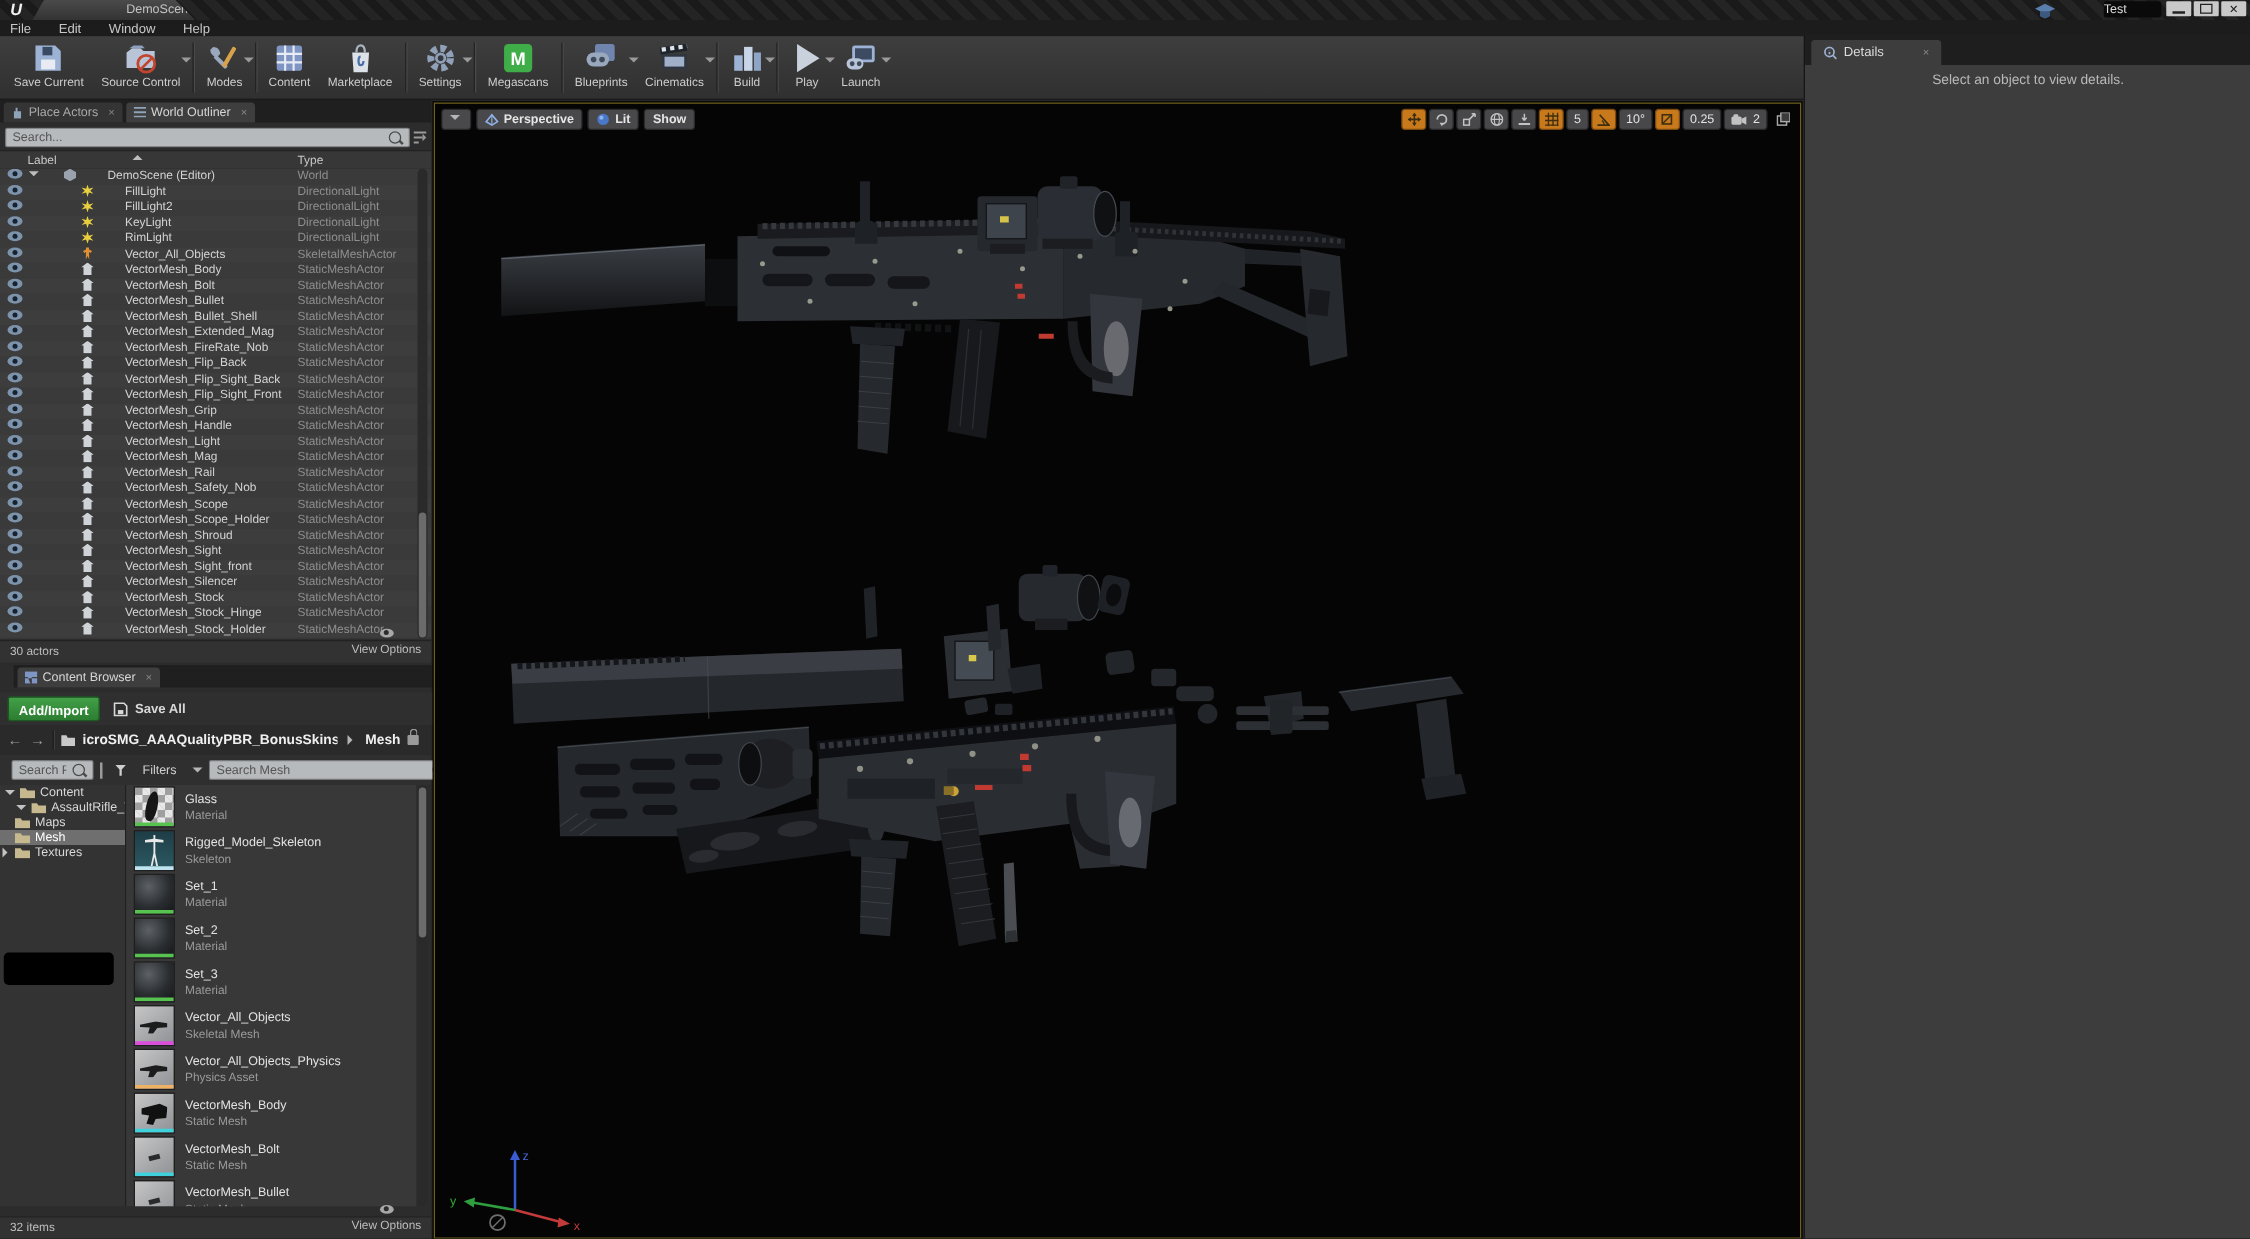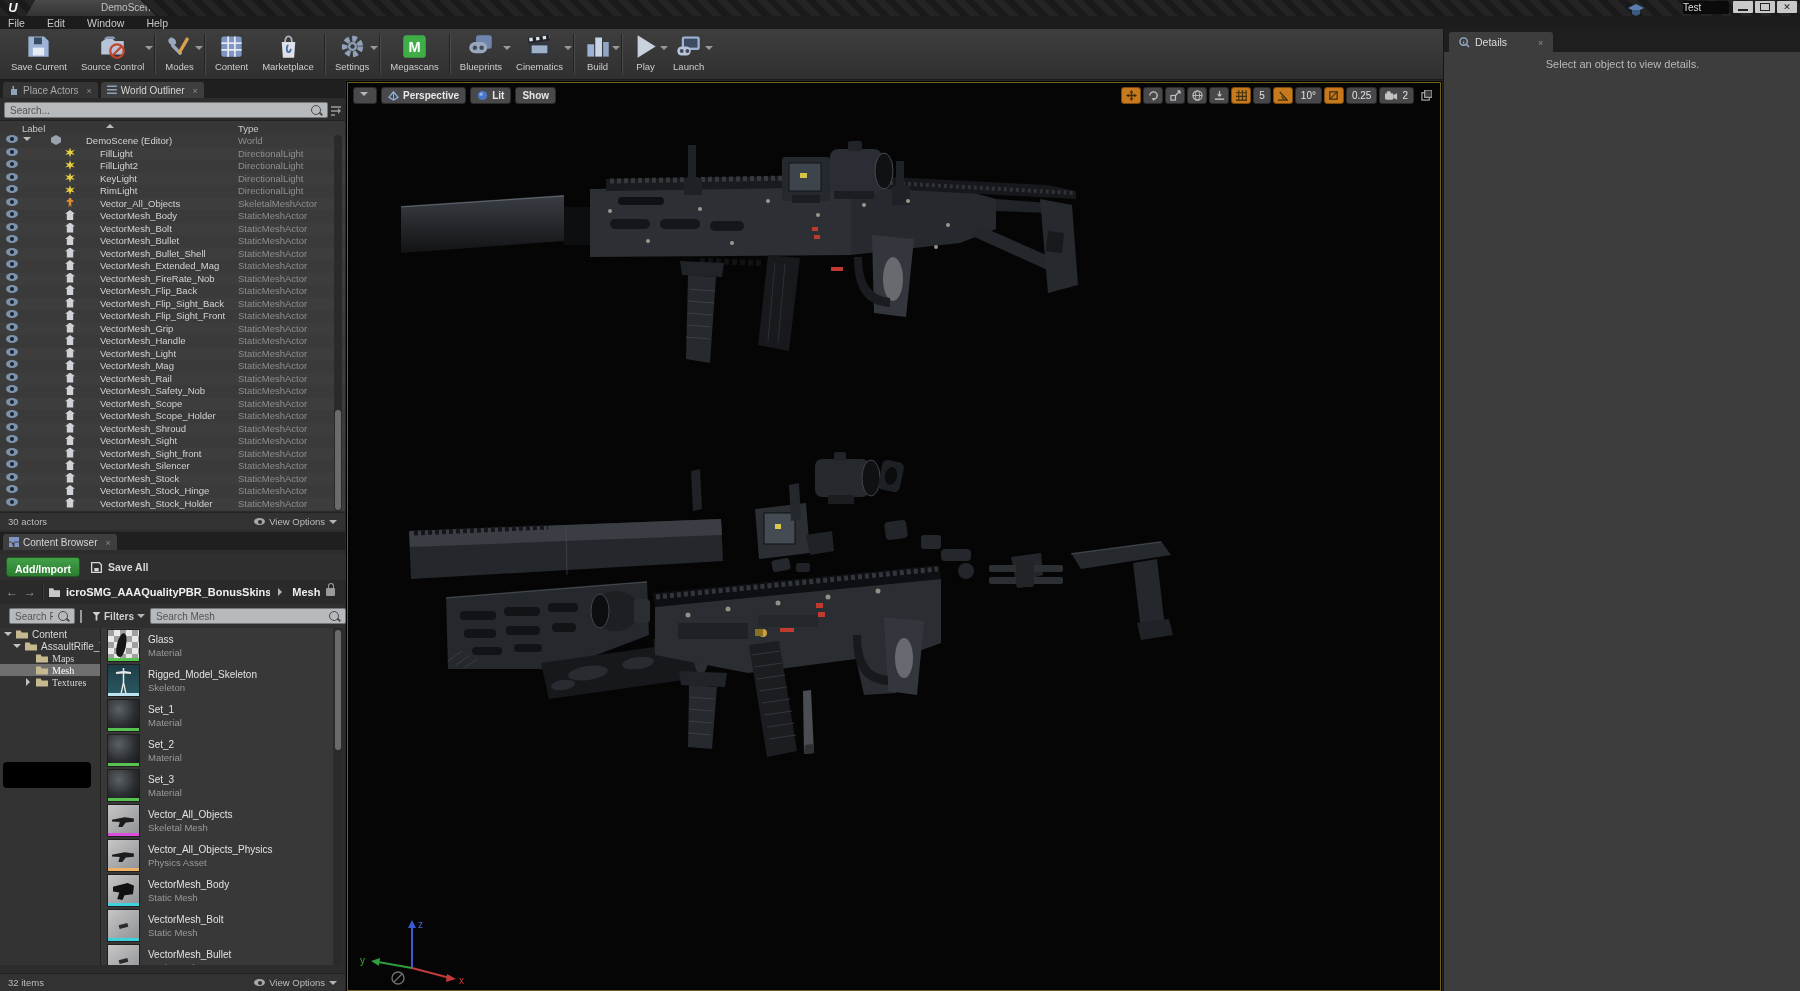--- a/index.html
+++ b/index.html
@@ -62,21 +62,21 @@
   .aicon{width:10px;height:10px;margin-right:5px;flex:none;}
   .aicon.world{background:#9aa2ad;clip-path:polygon(50% 0,100% 28%,100% 72%,50% 100%,0 72%,0 28%);}
   .aicon.light{background:#e7cf3f;clip-path:polygon(50% 0,61% 35%,98% 25%,72% 50%,98% 75%,61% 65%,50% 100%,39% 65%,2% 75%,28% 50%,2% 25%,39% 35%);}
   .aicon.skeletal{background:#e09033;clip-path:polygon(38% 0,62% 0,62% 20%,86% 32%,76% 48%,62% 40%,64% 100%,50% 72%,36% 100%,38% 40%,24% 48%,14% 32%,38% 20%);}
   .aicon.static{background:#cfd2d6;clip-path:polygon(50% 0,100% 38%,82% 38%,82% 100%,18% 100%,18% 38%,0 38%);}
   .atype{position:absolute;left:238px;color:#8f8f8f;}
   #ol-scroll{left:334px;top:55px;width:8px;height:376px;background:#2a2a2a;border-radius:4px;}
   #ol-thumb{left:335px;top:330px;width:6px;height:100px;background:#6b6b6b;border-radius:3px;}
   .panel-footer{left:0;width:345px;height:18px;background:#323232;border-top:1px solid #222;
     display:flex;align-items:center;font-size:9.5px;color:#bdbdbd;padding:0 8px;box-sizing:border-box;}
-  .vopts{margin-left:auto;display:flex;align-items:center;gap:4px;}
+  .vopts{margin-left:auto;display:flex;align-items:center;gap:4px;flex-direction:column;}
   .eyemini{width:11px;height:7px;border-radius:50%;background:#a8a8a8;position:relative;}
   .eyemini::after{content:"";position:absolute;left:3.5px;top:1.5px;width:4px;height:4px;border-radius:50%;background:#2c2c2c;}
   .caret-d{width:0;height:0;border:4px solid transparent;border-top-color:#b5b5b5;margin-top:4px;}
   
   #cb-toolbar{left:0;top:474px;width:345px;height:26px;background:#2f2f2f;display:flex;align-items:center;gap:10px;padding-left:6px;}
   #addimport{height:18px;background:linear-gradient(#43a048,#2c7d31);border:1px solid #1d5a22;border-radius:3px;
      color:#fff;font-weight:bold;font-size:10.5px;display:flex;align-items:center;padding:0 8px;gap:5px;flex-direction:column;}
   #addimport .pg{width:10px;height:12px;background:#fff;clip-path:polygon(0 0,70% 0,100% 30%,100% 100%,0 100%);}
   #addimport .c{width:0;height:0;border:4px solid transparent;border-top-color:#dff0df;margin-top:4px;}
   #saveall{display:flex;align-items:center;gap:5px;font-size:10.5px;font-weight:bold;color:#d8d8d8;}
@@ -84,27 +84,27 @@
   .navarr{font-size:12px;color:#9a9a9a;}
   .navdiv{width:1px;height:16px;background:#1c1c1c;box-shadow:1px 0 0 #3d3d3d;}
   .foldico{width:13px;height:10px;background:#c8c8c8;clip-path:polygon(0 12%,38% 12%,48% 32%,100% 32%,100% 100%,0 100%);}
   #crumb{font-size:11px;font-weight:bold;color:#f0f0f0;white-space:nowrap;overflow:hidden;max-width:220px;}
   .crumb-sep{width:0;height:0;border:4px solid transparent;border-left-color:#b5b5b5;margin-left:2px;}
   #lockico{margin-left:auto;width:10px;height:8px;background:#9a9a9a;border-radius:1px;position:relative;margin-right:4px;}
   #lockico::before{content:"";position:absolute;left:2px;top:-5px;width:4px;height:5px;border:1.5px solid #9a9a9a;border-bottom:none;border-radius:3px 3px 0 0;}
   #cb-search{left:0;top:524px;width:345px;height:24px;background:#2f2f2f;display:flex;align-items:center;padding:0 4px;gap:5px;box-sizing:border-box;}
   .bars-ico{width:12px;height:10px;background:linear-gradient(#b08a4a 0 0);background:repeating-linear-gradient(#c49a52 0 2px,transparent 2px 4px);}
   .list-ico{width:11px;height:11px;border:1px solid #9a9a9a;background:repeating-linear-gradient(#9a9a9a 0 1px,transparent 1px 3px);}
-  #filters{display:flex;align-items:center;gap:3px;font-size:10px;font-weight:bold;color:#d0d0d0;}
+  #filters{display:flex;align-items:center;gap:13px;font-size:10px;font-weight:normal;color:#d0d0d0;}
   .funnel{width:9px;height:9px;background:#cfcfcf;clip-path:polygon(0 0,100% 0,60% 45%,60% 100%,40% 100%,40% 45%);}
   .savico{width:10px;height:10px;background:#9a9a9a;clip-path:polygon(0 0,80% 0,100% 20%,100% 100%,0 100%);}
   
   #cb-tree{left:0;top:548px;width:100px;height:337px;background:#333;border-right:1px solid #202020;font-size:10px;overflow:hidden;}
   .titem{height:12px;display:flex;align-items:center;gap:4px;color:#d8d8d8;white-space:nowrap;}
-  .titem.d0{padding-left:4px;}.titem.d1{padding-left:13px;}.titem.d2{padding-left:24px;font-family:Liberation Serif, serif;}
+  .titem.d0{padding-left:4px;}.titem.d1{padding-left:13px;}.titem.d2{}
   .titem.selected{background:#6f6f6f;color:#fff;}
   .tw{width:8px;height:8px;position:relative;flex:none;}
   .open .tw::before{content:"";position:absolute;top:2px;border:4px solid transparent;border-top-color:#c2c2c2;}
   .closed .tw::before{content:"";position:absolute;left:2px;border:4px solid transparent;border-left-color:#c2c2c2;}
   .fold{width:12px;height:9px;background:#c6b98f;clip-path:polygon(0 12%,38% 12%,48% 32%,100% 32%,100% 100%,0 100%);flex:none;}
   #redact{left:3px;top:682px;width:88px;height:26px;background:#000;border-radius:4px;}
   #cb-assets{left:101px;top:548px;width:232px;height:337px;background:#383838;overflow:hidden;}
   .aitem{height:35px;display:flex;align-items:center;gap:8px;padding-left:6px;}
   .thumb{width:31px;height:31px;position:relative;flex:none;background:#777;overflow:hidden;border:1px solid #1f1f1f;}
   .thumb .tbar{position:absolute;left:0;bottom:0;width:100%;height:3px;}
@@ -575,21 +575,21 @@
     <div id="ol-thumb" class="abs"></div>
     <div class="panel-footer abs" style="top:432px;">
       <span>30 actors</span>
       <span class="vopts">
         <span class="eyemini"></span>
         <span>View Options</span>
         <span class="caret-d"></span>
       </span>
     </div>
 
-    <div class="tabstrip" style="top:452px;">
+    <div class="tabstrip" style="top:452px;margin-left:11px;">
       <div class="ptab">
         <span class="ticon grid"></span>
         <span>Content Browser</span>
         <span class="x"></span>
       </div>
     </div>
     <div id="cb-toolbar" class="abs">
       <div id="addimport">
         <span class="pg"></span>
         <span>Add/Import</span>

